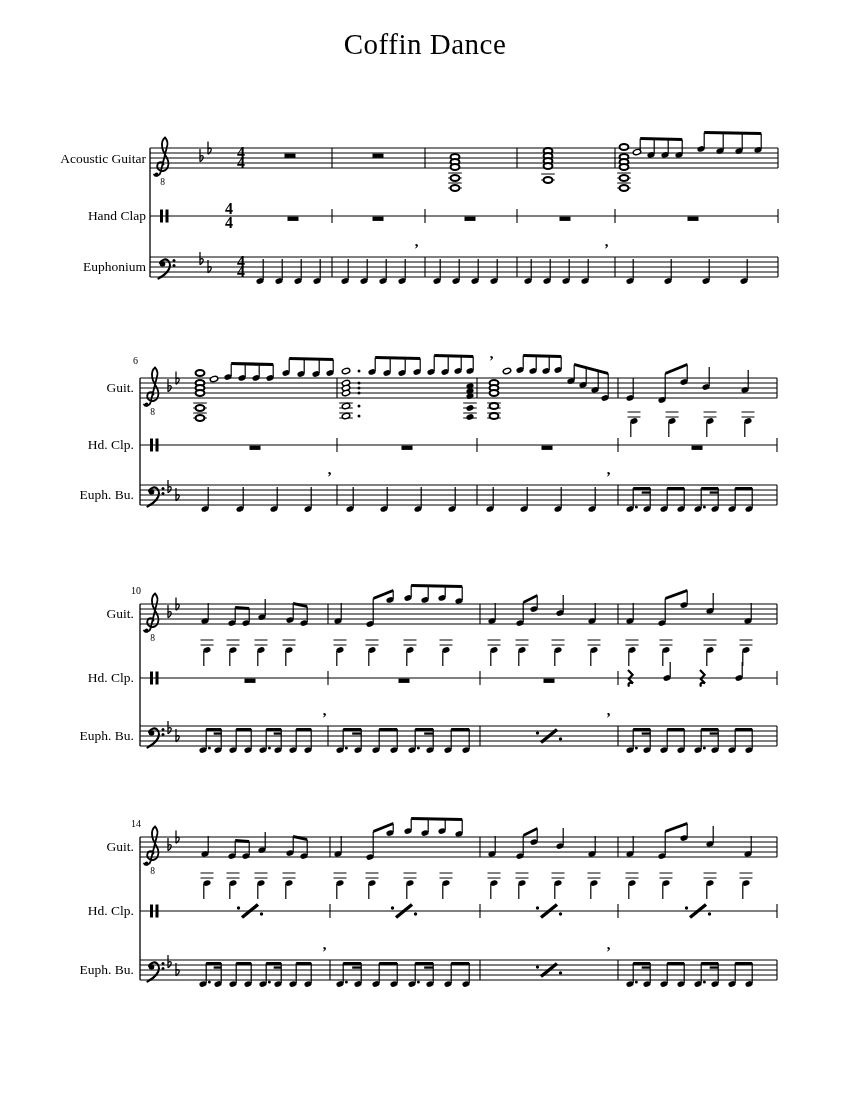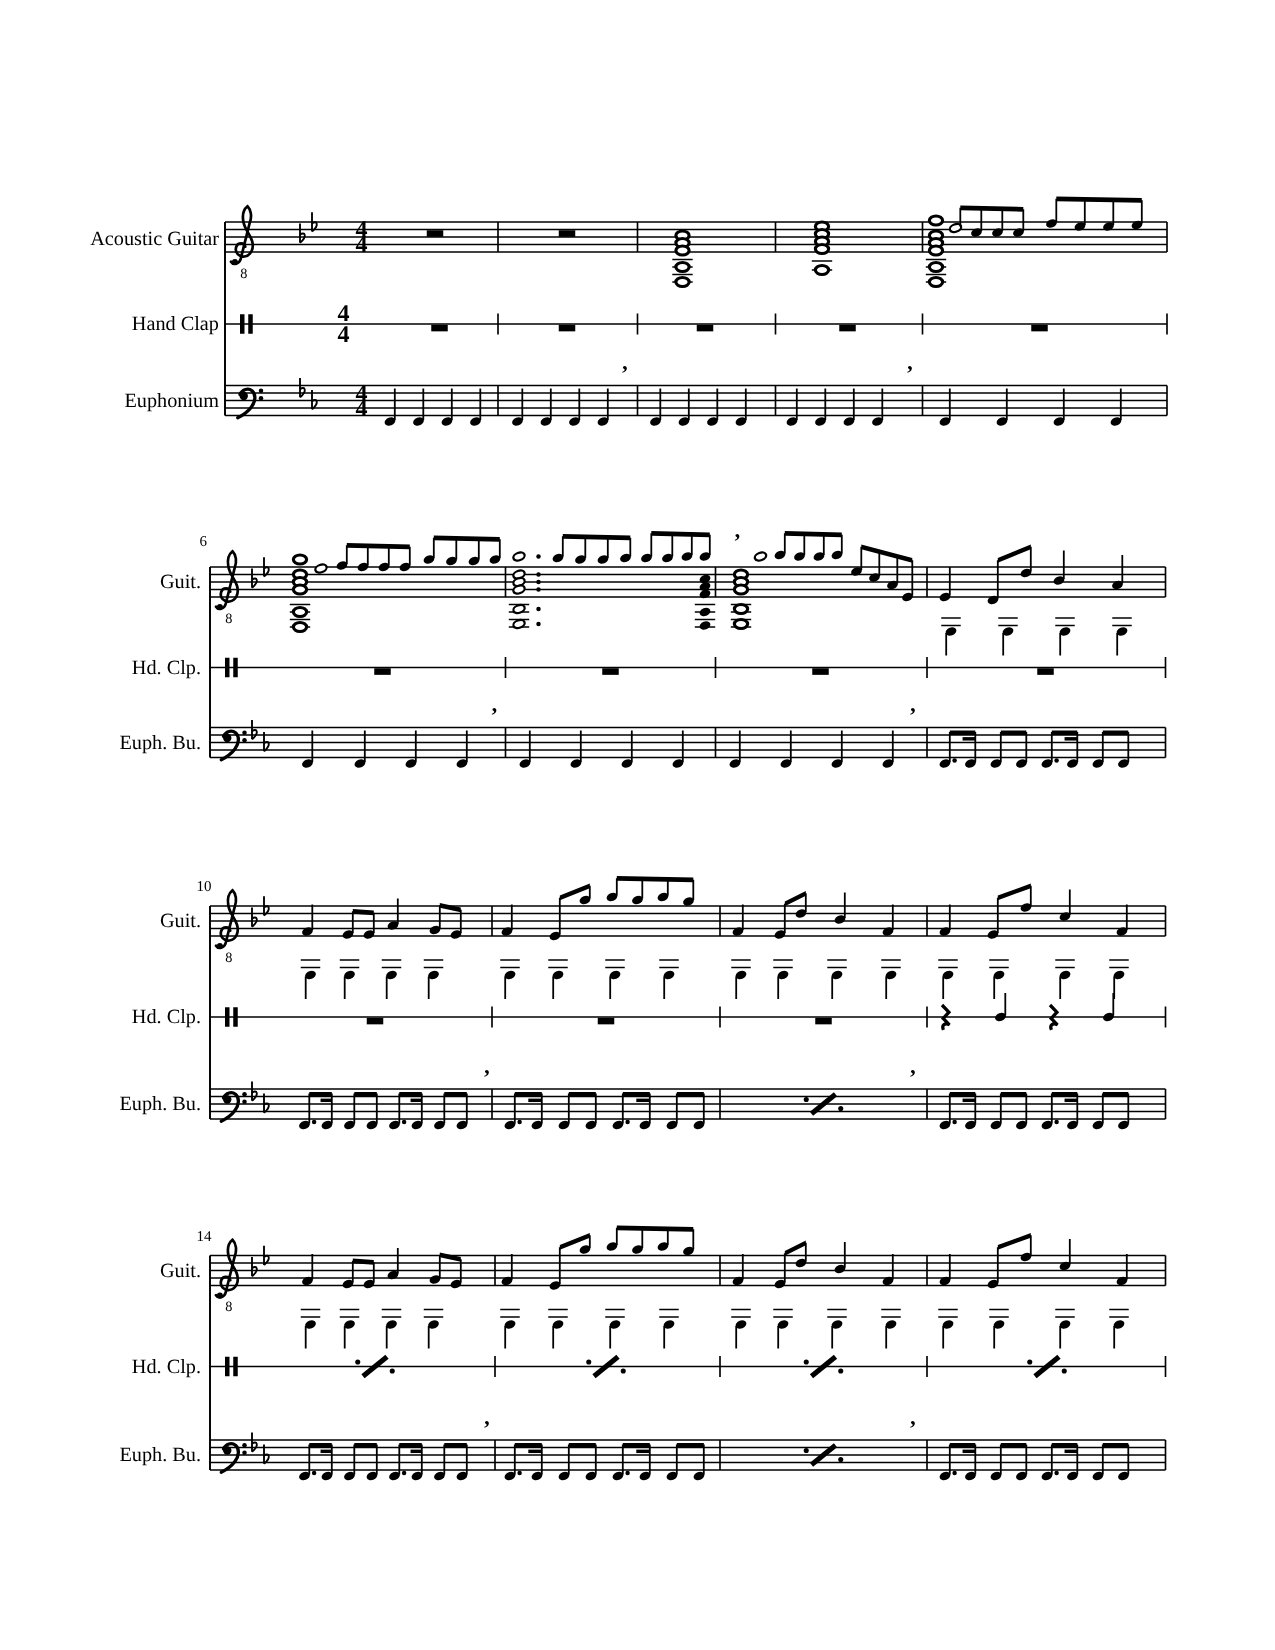--- a/index.html
+++ b/index.html
@@ -10,20 +10,21 @@
   .title{
     position:absolute;top:28px;left:0;width:100%;text-align:center;
     font-size:29px;color:#000;letter-spacing:0.5px;
   }
   svg{position:absolute;left:0;top:0;font-family:"Liberation Serif", serif;}
 </style>
 </head>
 <body>
 
 <div class="page">
+  <div class="title">Coffin Dance</div>
   <svg id="score" width="850" height="1100" viewBox="0 0 850 1100">
       <g>
         <line x1="150" y1="148" x2="150" y2="277" stroke="#000000" stroke-width="1.3"></line>
         <g>
           <line x1="150" y1="148" x2="778" y2="148" stroke="#000000" stroke-width="1"></line>
           <line x1="150" y1="153" x2="778" y2="153" stroke="#000000" stroke-width="1"></line>
           <line x1="150" y1="158" x2="778" y2="158" stroke="#000000" stroke-width="1"></line>
           <line x1="150" y1="163" x2="778" y2="163" stroke="#000000" stroke-width="1"></line>
           <line x1="150" y1="168" x2="778" y2="168" stroke="#000000" stroke-width="1"></line>
           <line x1="332" y1="148" x2="332" y2="168" stroke="#000000" stroke-width="1.1"></line>

